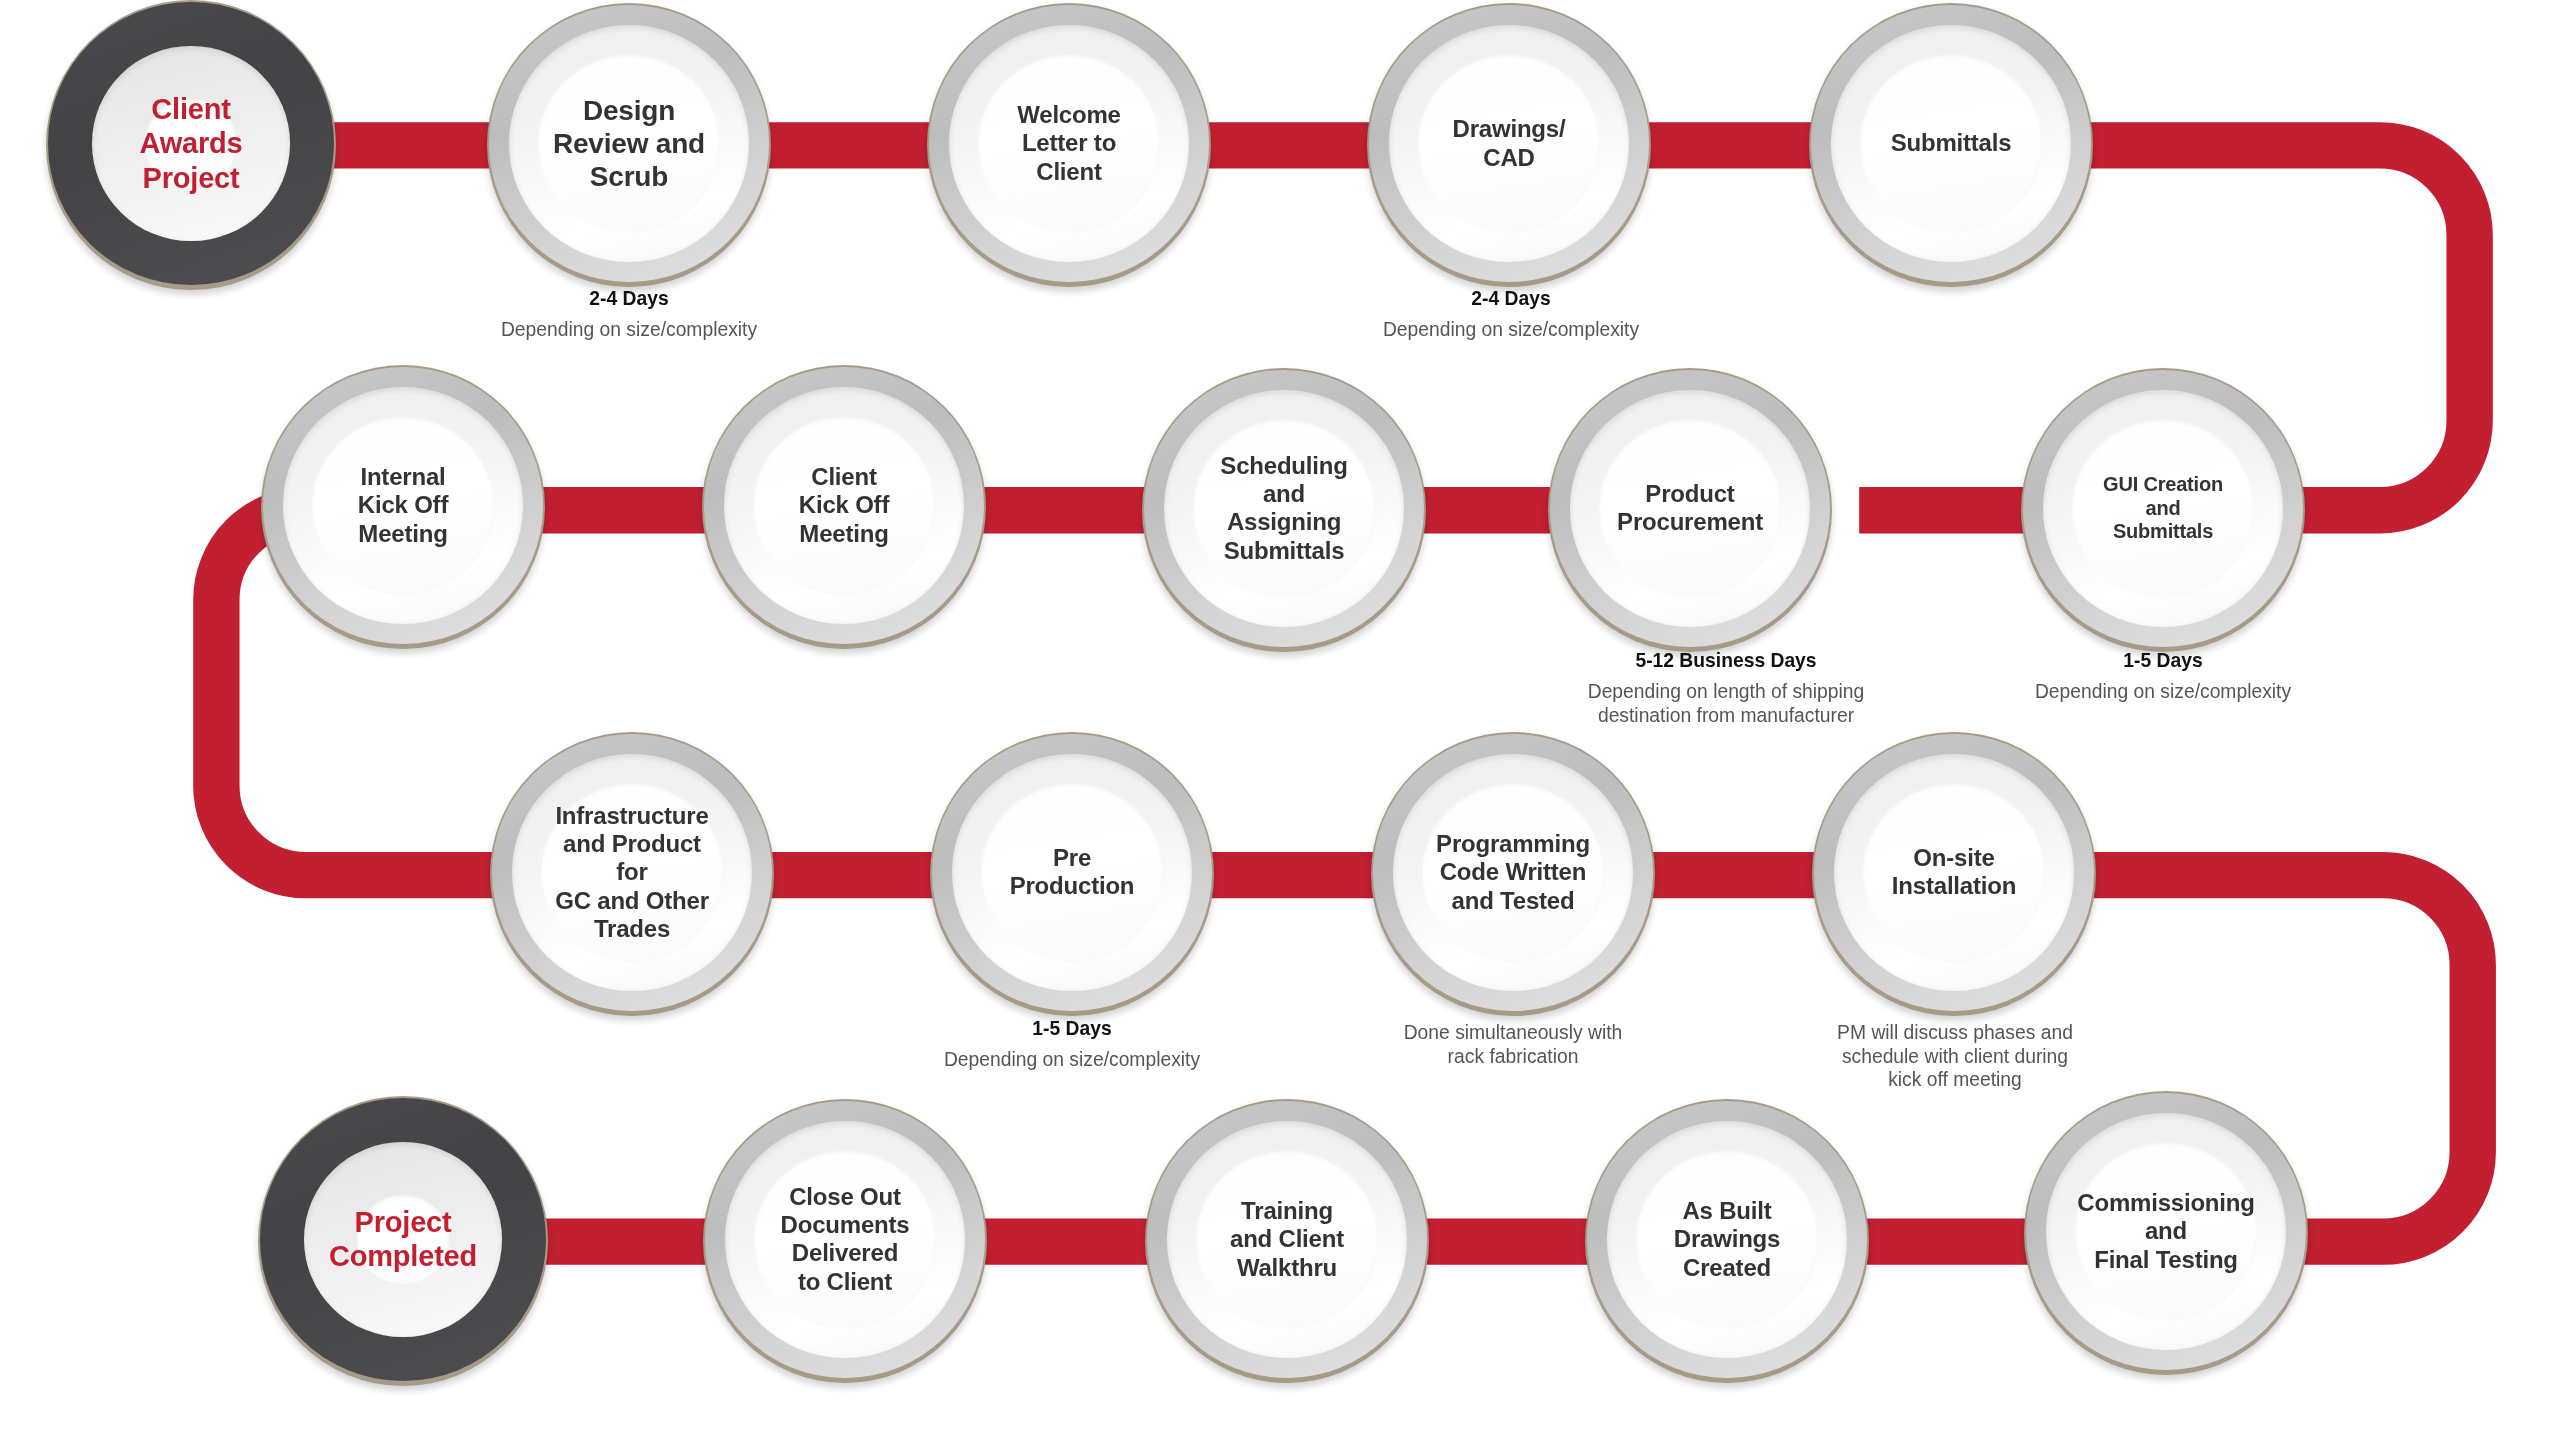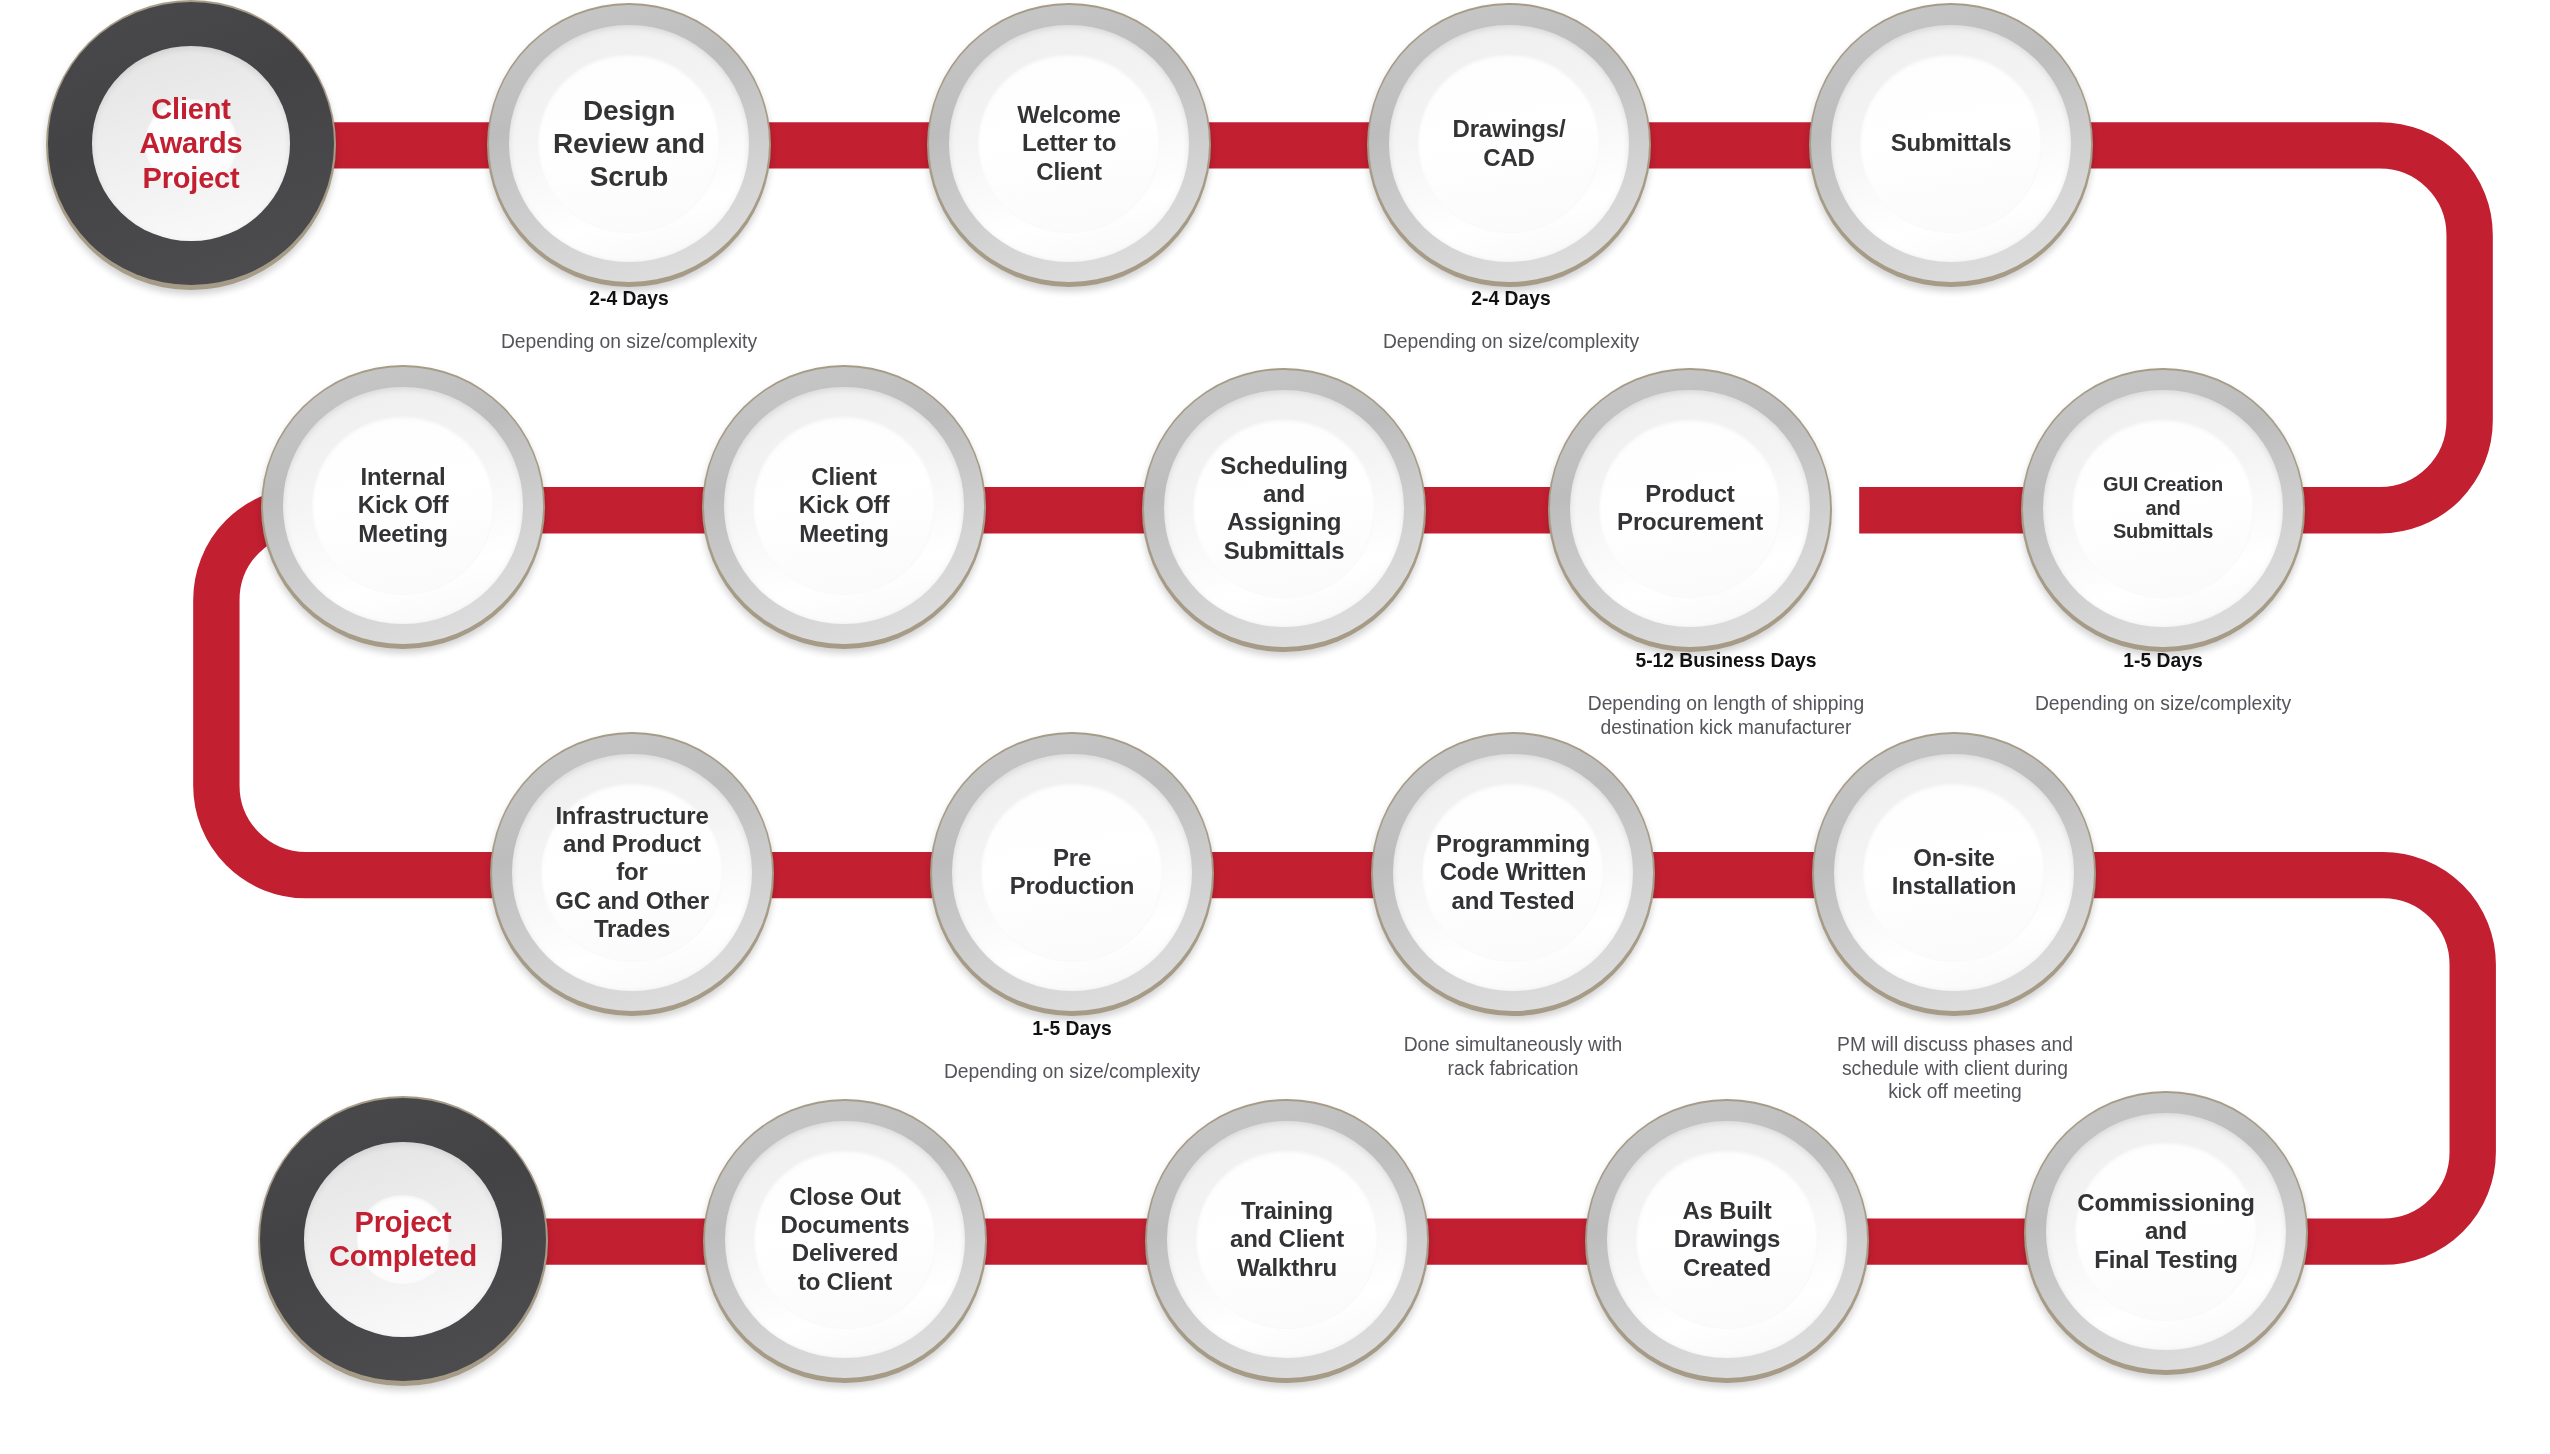--- a/index.html
+++ b/index.html
@@ -95,21 +95,21 @@
     font-size: 19.3px;
     line-height: 1.25;
     white-space: pre-line;
   }
   .caption .cap-sub {
     font-weight: 400;
     color: #54545a;
     font-size: 19.3px;
     line-height: 1.22;
     white-space: pre-line;
-    margin-top: 19px;
+    margin-top: 7px;
   }
 </style>
 </head>
 <body>
 
 <div id="stage">
 
   <svg id="connectors" viewBox="0 0 1650 941" preserveAspectRatio="none" xmlns="http://www.w3.org/2000/svg">
     <g id="conn-group" fill="none" stroke-linecap="butt" stroke-linejoin="round">
         <path d="M 212 94 L 321 94" stroke="#c21f31" stroke-width="30" fill="none"></path>
@@ -364,21 +364,21 @@
         <div class="cap-title">2-4 Days</div>
         <div class="cap-sub">Depending on size/complexity</div>
       </div>
       <div class="caption" style="left: 1511px; top: 287px;">
         <div class="cap-title">2-4 Days</div>
         <div class="cap-sub">Depending on size/complexity</div>
       </div>
       <div class="caption" style="left: 1726px; top: 649px;">
         <div class="cap-title">5-12 Business Days</div>
         <div class="cap-sub">Depending on length of shipping
-destination kick manufacturer</div>
+destination from manufacturer</div>
       </div>
       <div class="caption" style="left: 2163px; top: 649px;">
         <div class="cap-title">1-5 Days</div>
         <div class="cap-sub">Depending on size/complexity</div>
       </div>
       <div class="caption" style="left: 1072px; top: 1017px;">
         <div class="cap-title">1-5 Days</div>
         <div class="cap-sub">Depending on size/complexity</div>
       </div>
       <div class="caption" style="left: 1513px; top: 1014px;">

